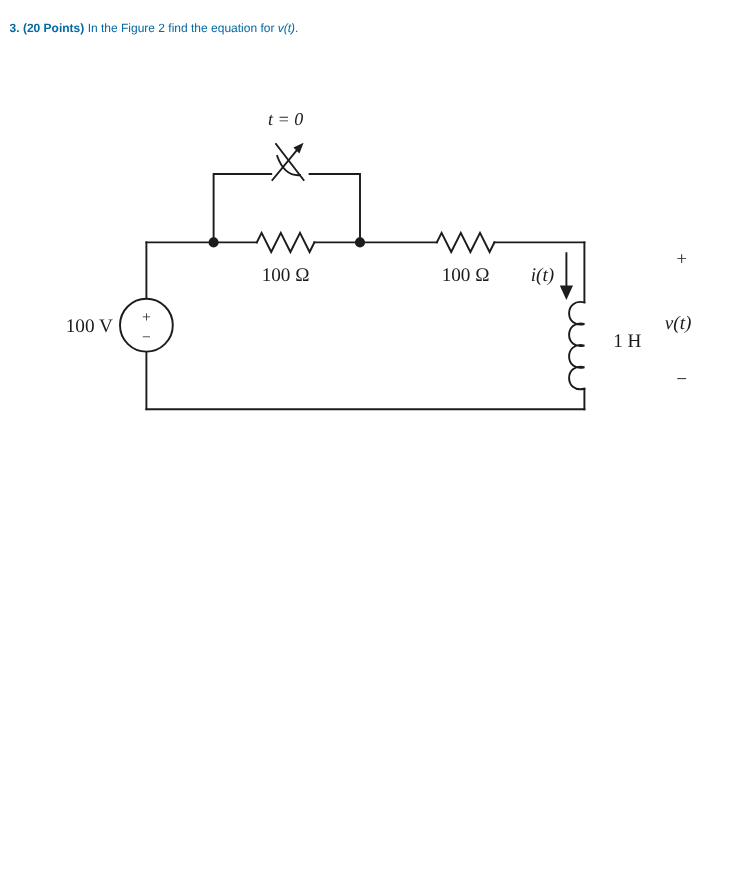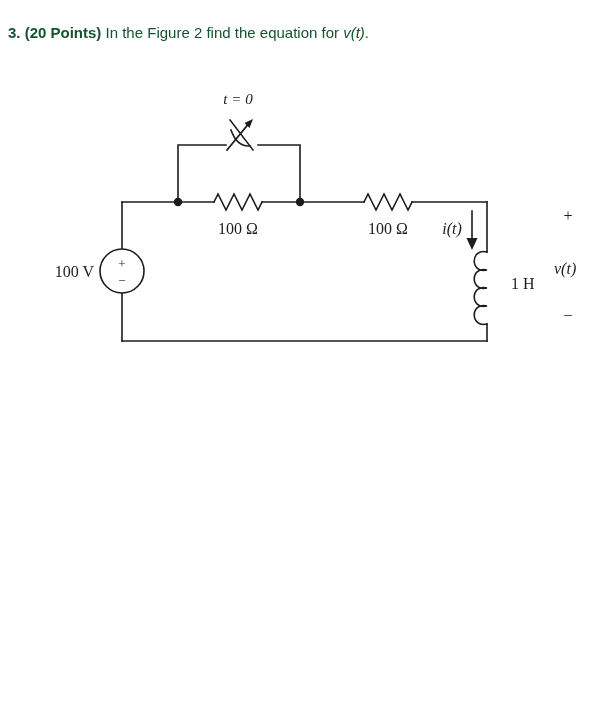--- a/index.html
+++ b/index.html
@@ -14,23 +14,23 @@
     background: #ffffff;
     font-family: "Liberation Sans", sans-serif;
     color: #111111;
     overflow: hidden;
   }
   .problem-statement {
     position: absolute;
     left: 8px;
     top: 8px;
     width: 596px;
-    font-size: 15px;
+    font-size: 10px;
     line-height: 1.3;
-    color: #14532d;
+    color: #0369a1;
   }
   .problem-statement strong {
     font-weight: bold;
   }
   .problem-statement em {
     font-style: italic;
   }
   svg.circuit {
     position: absolute;
     left: 0;

